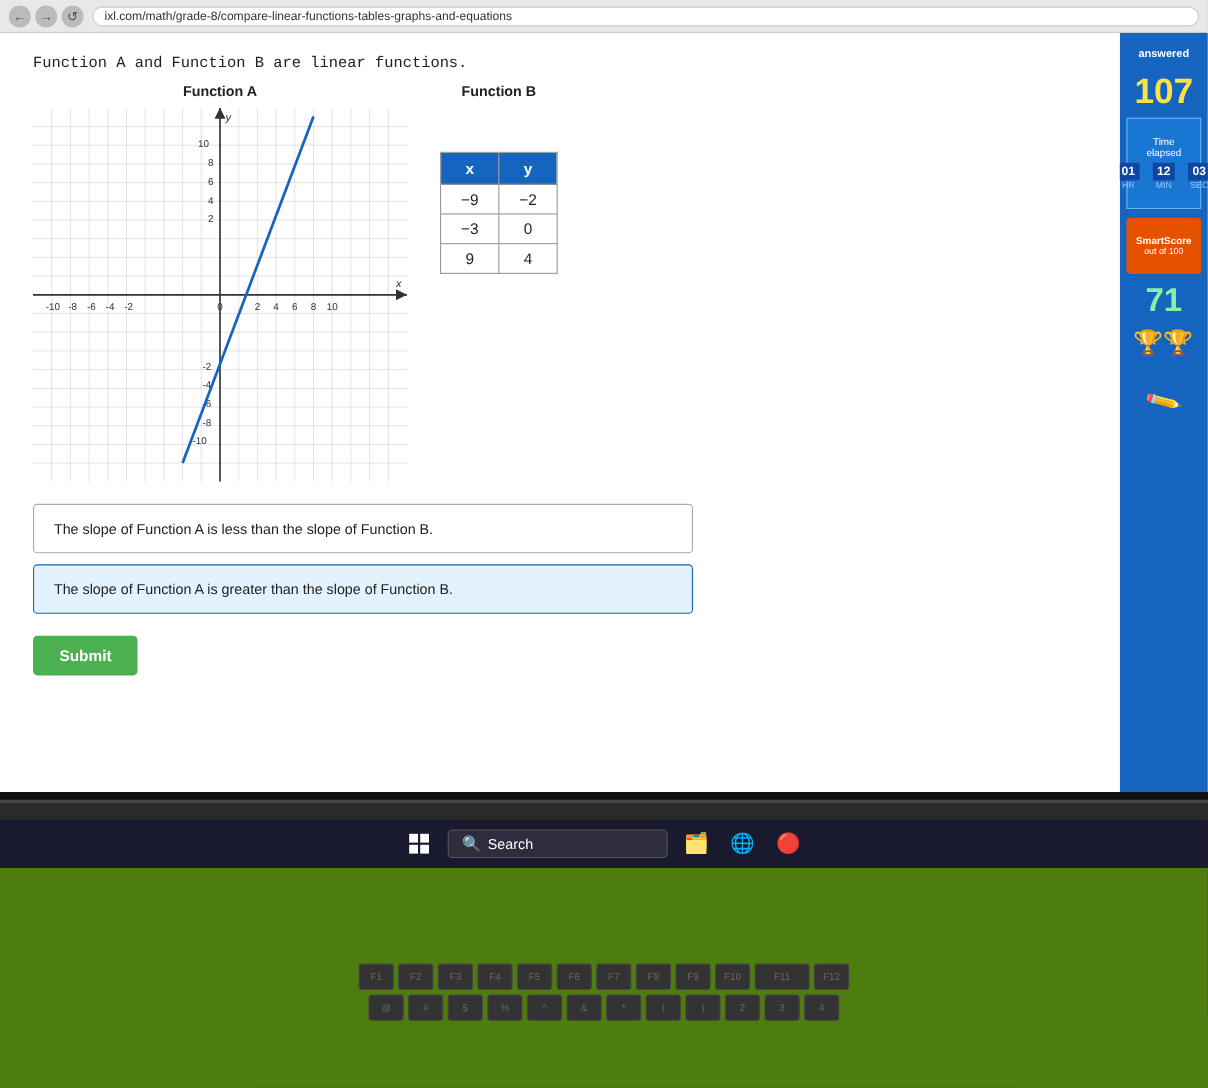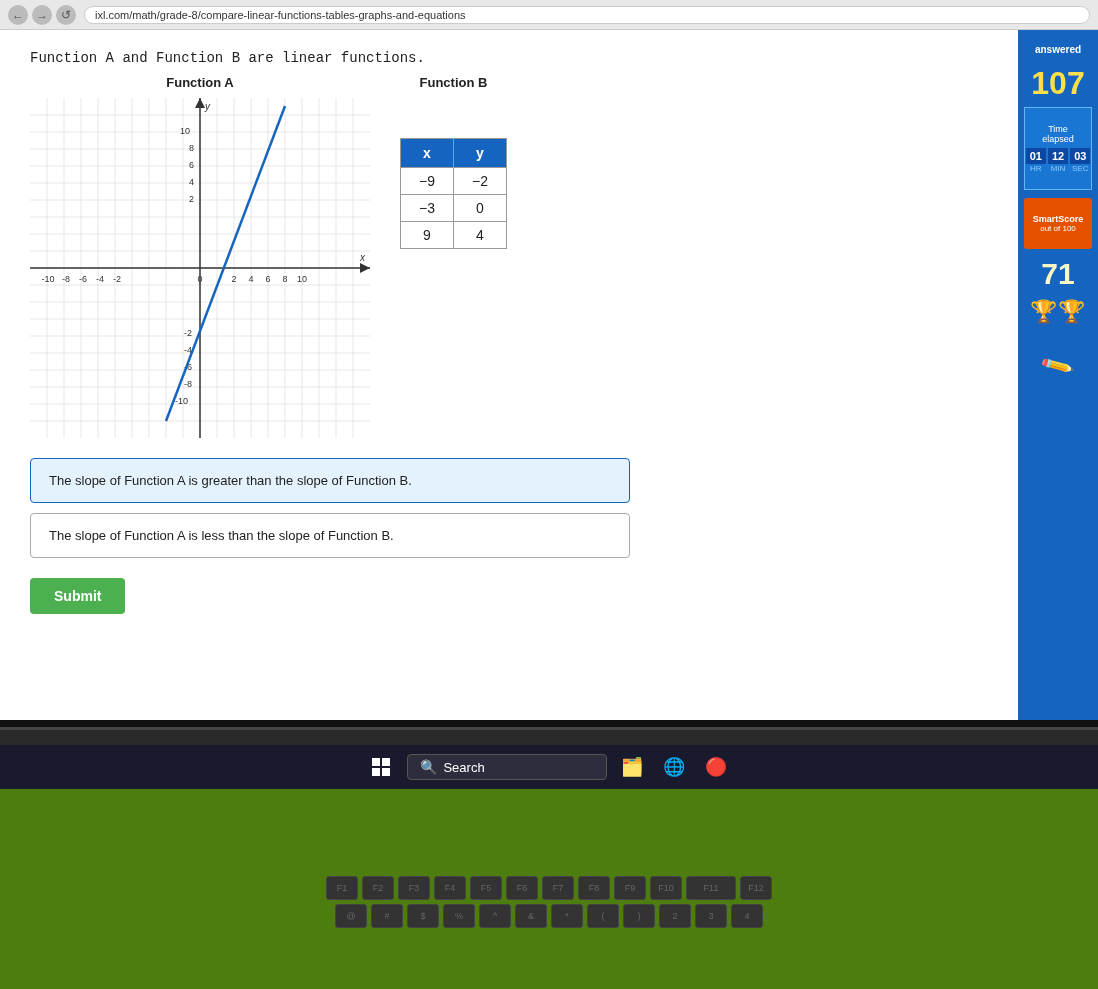--- a/index.html
+++ b/index.html
@@ -105,21 +105,21 @@
       background: #1976d2;
       border: 1px solid #64b5f6;
       color: #fff;
       text-align: center;
       padding: 16px;
       font-size: 9px;
       width: 68px;
     }
     .time-values {
       display: flex;
-      gap: 2px;
+      gap: 12px;
       justify-content: center;
       margin-top: 4px;
     }
     .time-box {
       background: #0d47a1;
       color: #fff;
       font-size: 11px;
       font-weight: bold;
       padding: 2px 4px;
       min-width: 20px;
@@ -134,21 +134,21 @@
       background: #e65100;
       color: #fff;
       text-align: center;
       padding: 16px 6px;
       font-size: 9px;
       font-weight: bold;
       width: 68px;
       border-radius: 3px;
     }
     .smart-score-num {
-      color: #fef9c3;
+      color: #86efac;
       font-size: 30px;
       font-weight: bold;
       text-align: center;
     }
     .trophy-icons {
       font-size: 22px;
       text-align: center;
     }
     .pencil-icon {
       font-size: 22px;
@@ -525,25 +525,25 @@
                   <td>4</td>
                 </tr>
               </tbody>
             </table>
           </div>
         </div>
 
         
 
         
+        <div class="answer-option">
+          <span>The slope of Function A is less than the slope of Function B.</span>
+        </div>
         <div class="answer-option selected">
           <span>The slope of Function A is greater than the slope of Function B.</span>
-        </div>
-        <div class="answer-option">
-          <span>The slope of Function A is less than the slope of Function B.</span>
         </div>
 
         
         <button class="submit-btn">Submit</button>
       </div>
 
     </div>
 
   </div>
 

